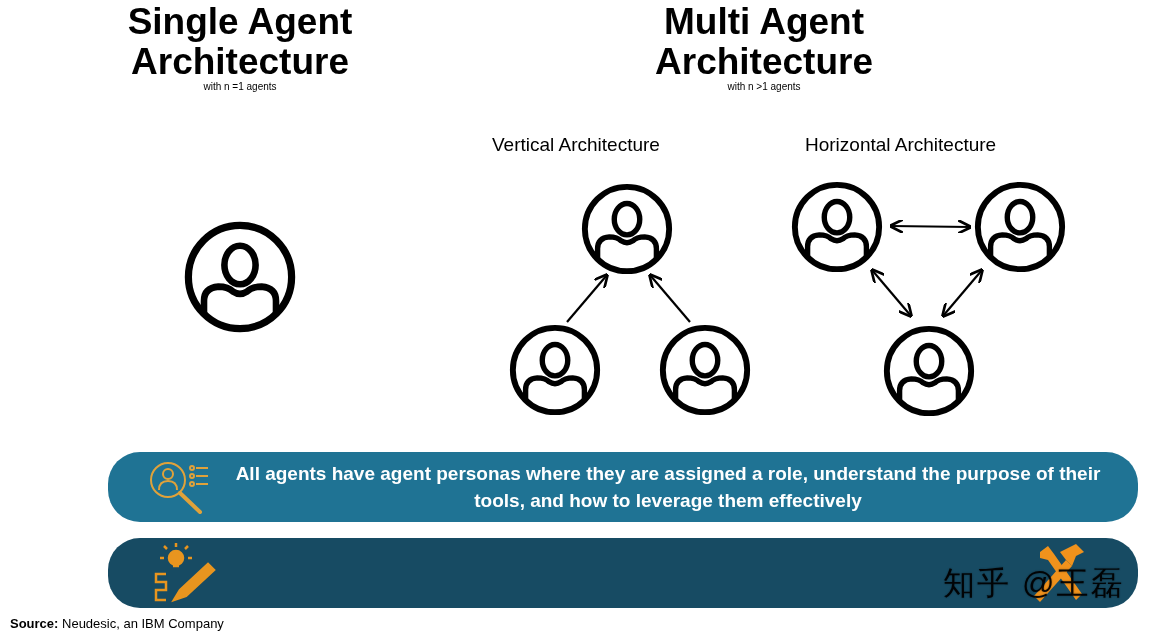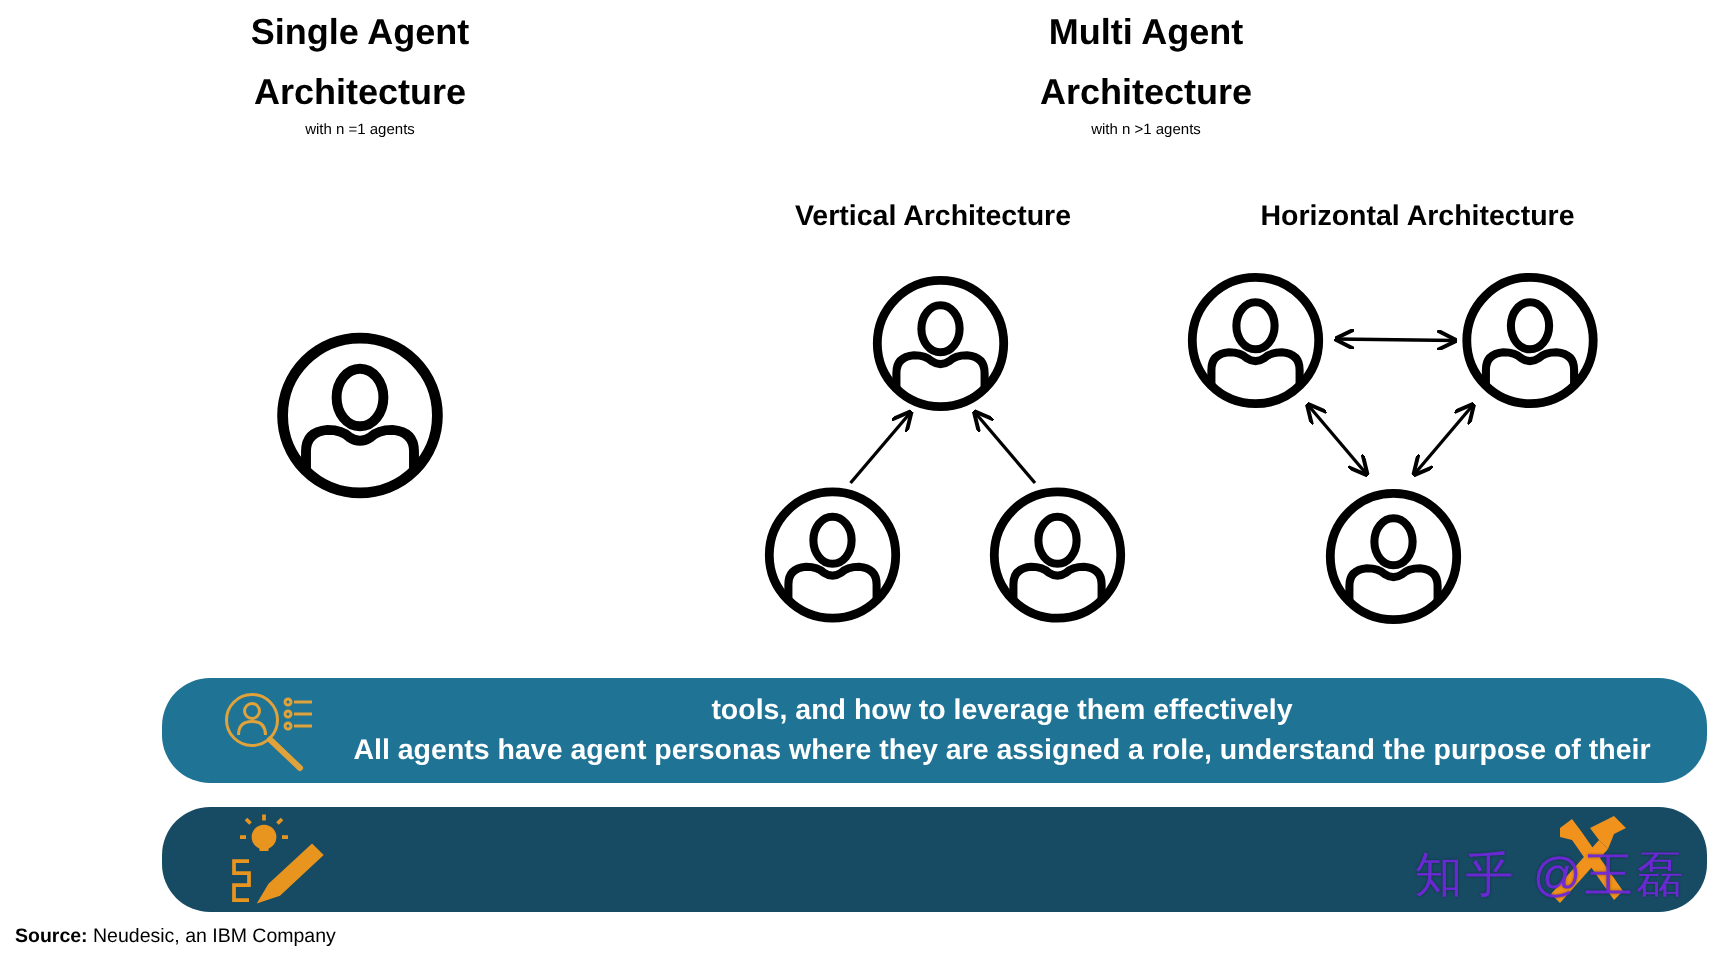--- a/index.html
+++ b/index.html
@@ -1,27 +1,27 @@
 <!DOCTYPE html>
 <html><head>
 <meta charset="utf-8">
 <style>
   html, body { margin:0; padding:0; background:#ffffff; }
   body { width:1155px; height:637px; position:relative; overflow:hidden; font-family:"Liberation Sans", sans-serif; color:#000; }
   .abs { position:absolute; }
-  .h-title { font-weight:bold; font-size:24px; line-height:40px; text-align:center; }
+  .h-title { font-weight:bold; font-size:37px; line-height:40px; text-align:center; }
   .h-sub { font-size:10px; text-align:center; }
-  .sec-title { font-weight:bold; font-size:19px; text-align:center; }
+  .sec-title { font-weight:normal; font-size:19px; }
   svg.diagram { position:absolute; left:0; top:0; }
   .banner { position:absolute; border-radius:32px; color:#fff; font-weight:bold; font-size:19px; }
   .banner1 { left:108px; top:452px; width:1030px; height:70px; background:#1f7394; }
   .banner2 { left:108px; top:538px; width:1030px; height:70px; background:#174b63; }
   .b-text { position:absolute; line-height:27px; text-align:center; }
   .source { position:absolute; left:10px; top:616px; font-size:13px; }
-  .watermark { position:absolute; left:943px; top:562px; font-size:32px; color:#6d28d9; letter-spacing:2px; opacity:0.95; text-shadow:0 0 2px rgba(0,0,0,0.4); }
+  .watermark { position:absolute; left:943px; top:562px; font-size:32px; color:#000000; letter-spacing:2px; opacity:0.95; text-shadow:0 0 2px rgba(0,0,0,0.4); }
 </style>
 </head>
 <body>
 
 <div class="abs h-title" style="left:90px; top:2px; width:300px;">
   <div>Single Agent</div>
   <div>Architecture</div>
 </div>
 <div class="abs h-sub" style="left:90px; top:81px; width:300px;">with n =1 agents</div>
 
@@ -85,22 +85,22 @@
       <line x1="32" y1="33" x2="52" y2="52" stroke-width="4" stroke-linecap="round"></line>
       <circle cx="44" cy="8" r="2"></circle>
         <line x1="48" y1="8" x2="60" y2="8"></line>
       <circle cx="44" cy="16" r="2"></circle>
         <line x1="48" y1="16" x2="60" y2="16"></line>
       <circle cx="44" cy="24" r="2"></circle>
         <line x1="48" y1="24" x2="60" y2="24"></line>
     </g>
   </svg>
   <div class="b-text" style="left:110px; top:8px; width:900px;">
+    <div>All agents have agent personas where they are assigned a role, understand the purpose of their</div>
     <div>tools, and how to leverage them effectively</div>
-    <div>All agents have agent personas where they are assigned a role, understand the purpose of their</div>
   </div>
 </div>
 
 <div class="banner banner2">
   <svg style="position:absolute; left:44px; top:4px;" width="68" height="62" viewBox="0 0 68 62">
     <g fill="none" stroke="#e8951f" stroke-width="2.5">
       <circle cx="24" cy="16" r="7" fill="#e8951f"></circle>
       <line x1="21" y1="24" x2="27" y2="24"></line>
       <line x1="24" y1="1" x2="24" y2="5"></line>
       <line x1="12" y1="16" x2="8" y2="16"></line>

